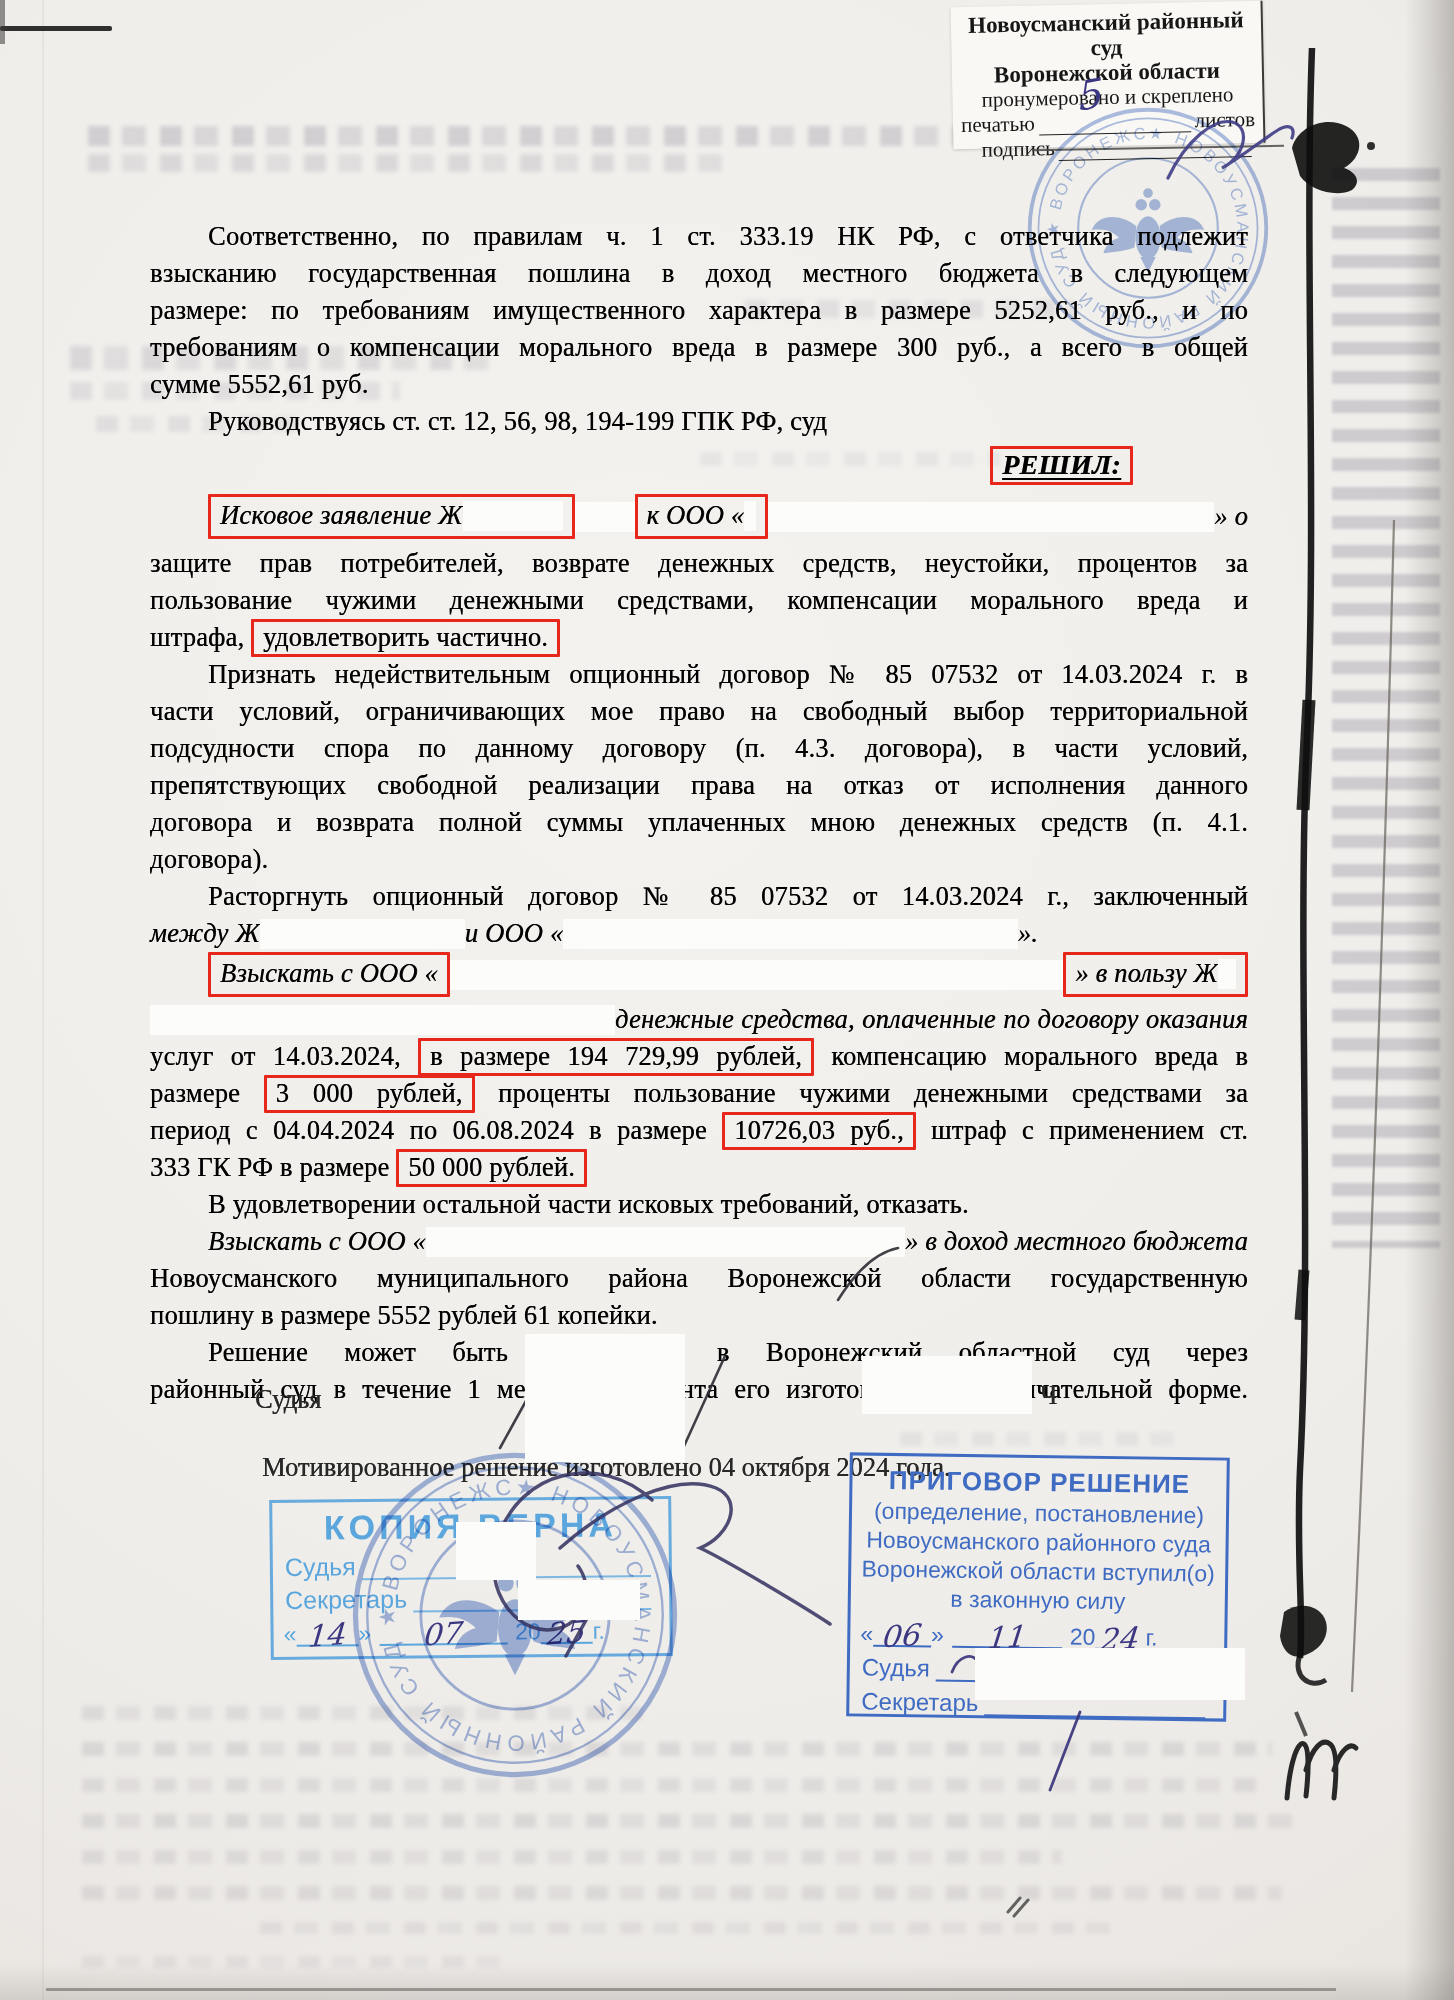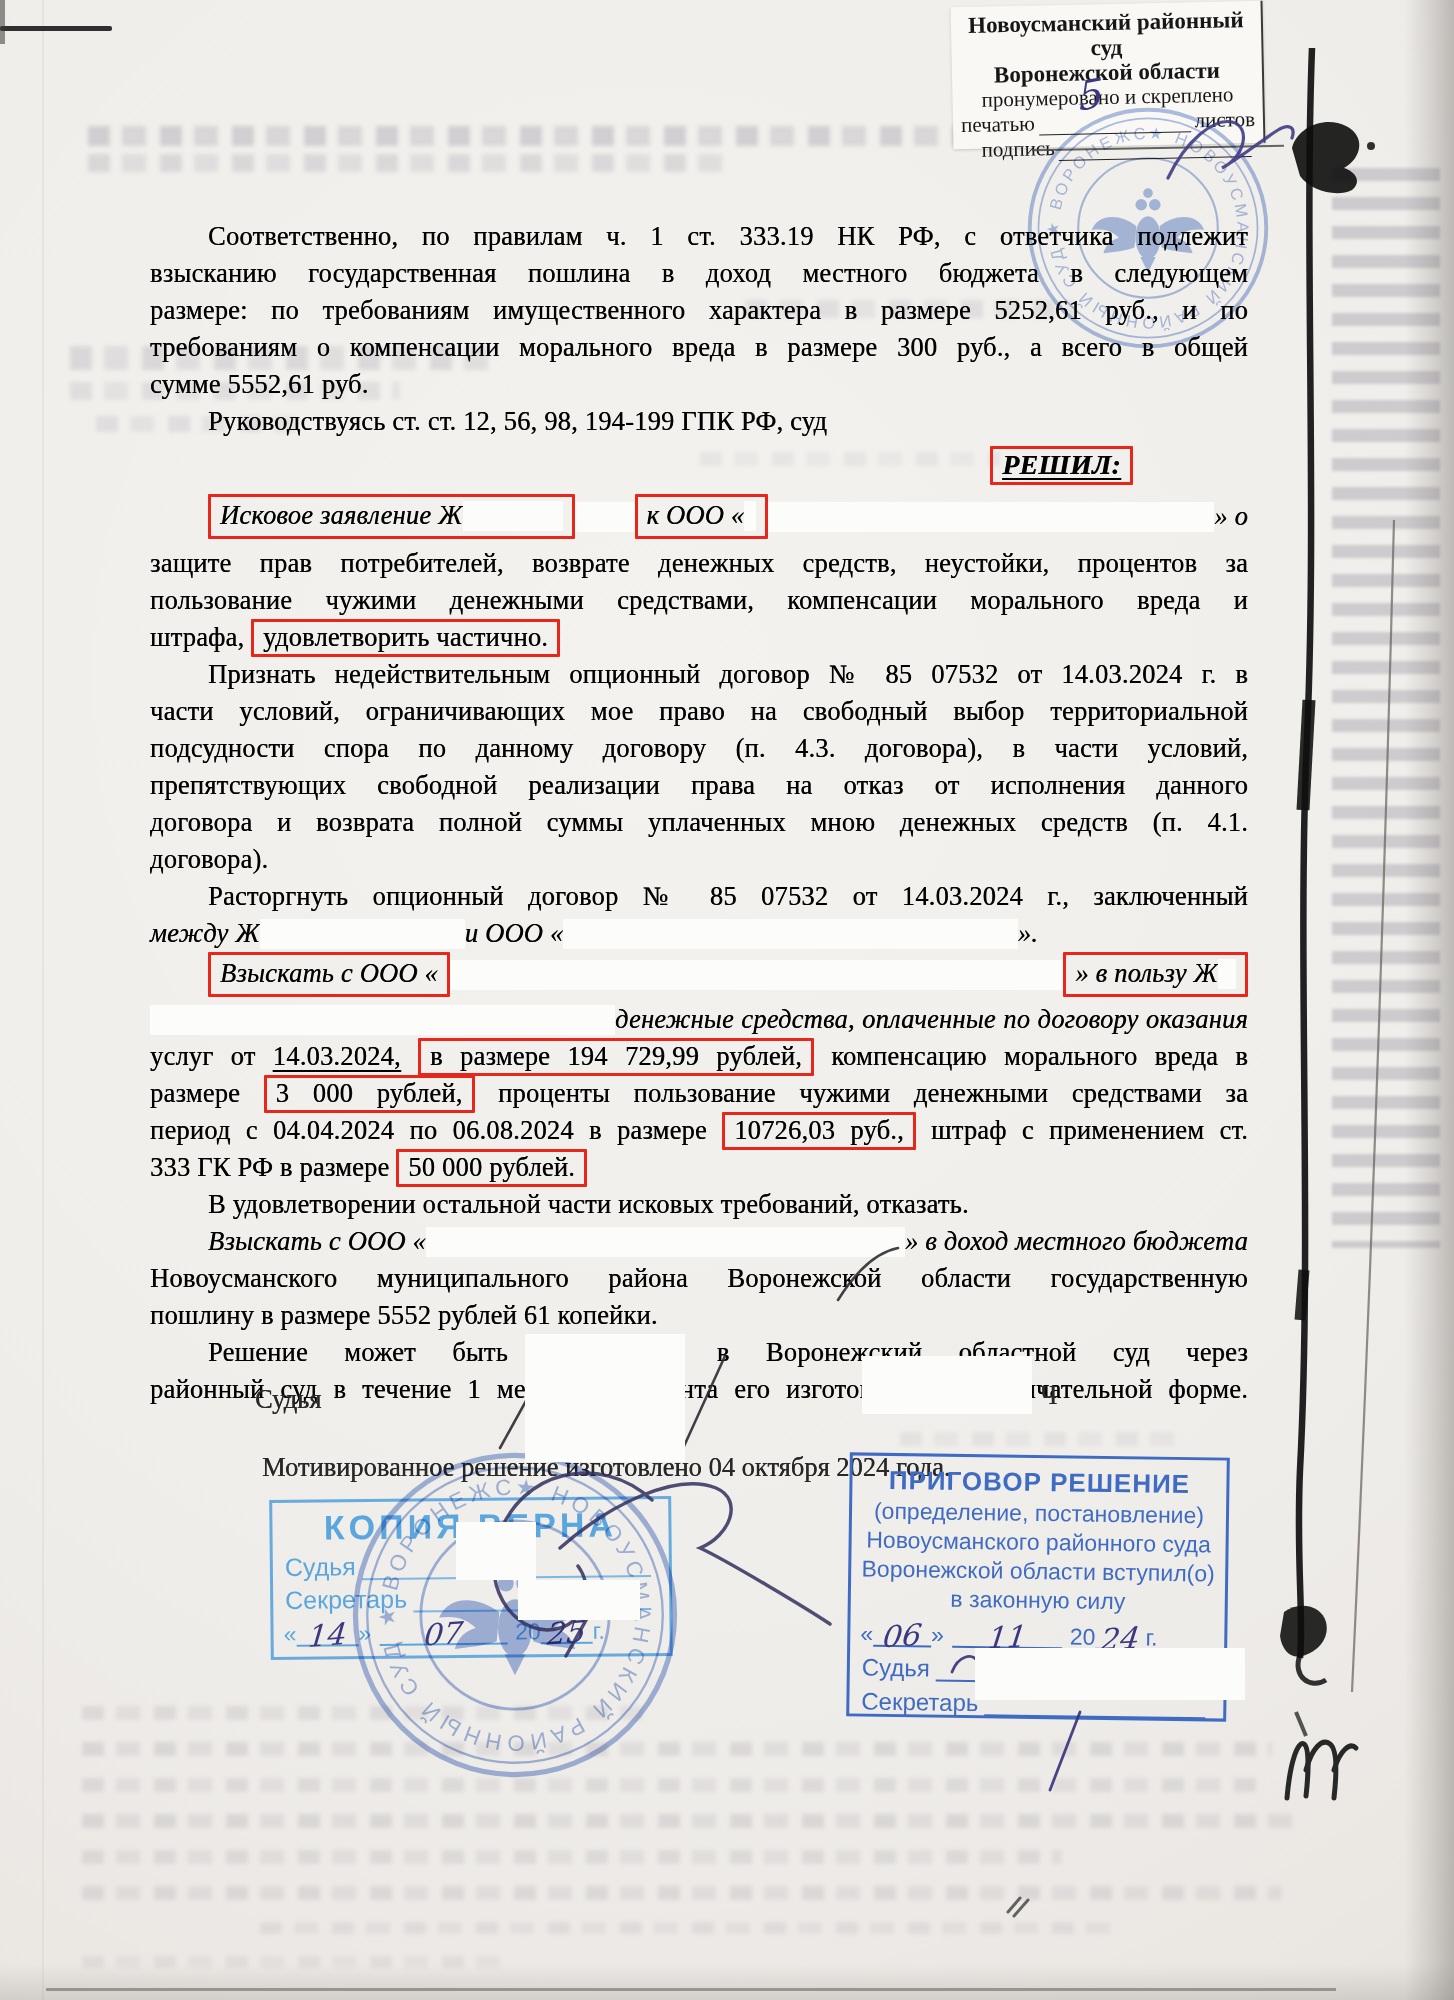--- a/index.html
+++ b/index.html
@@ -28,21 +28,21 @@
        letter-spacing:.2px;text-shadow:.35px 0 0 #2b2b2b;z-index:20;}
   .docline{min-height:37px;line-height:37px;position:relative;}
   .docline.j{text-align:justify;text-align-last:justify;}
   .docline.l{text-align:left;}
   .docline.c{text-align:right;padding-right:115px;}
   .docline.c .rb{font-weight:bold;font-style:italic;text-decoration:underline;text-underline-offset:4px;font-size:28px;}
   .docline.flex{display:flex;align-items:center;}
   .docline.flex .seg{white-space:nowrap;font-style:italic;}
   .ind::before{content:"";display:inline-block;width:58px;}
   .rb{border:3.5px solid #e8271c;padding:0 9px 2px 9px;border-radius:1px;white-space:nowrap;}
-  .ul{text-decoration:underline;text-underline-offset:5px;text-decoration-thickness:2px;}
+  .ul{text-underline-offset:5px;text-decoration-thickness:2px;}
   .wgap{display:inline-block;height:30px;background:#fcfcfa;vertical-align:-7px;}
   .wgap.grow{flex:1 1 auto;height:30px;}
   .wgap.clear{background:transparent;}
   .fillj{flex:1;text-align:justify;text-align-last:justify;}
   
   .sticker{position:absolute;left:952px;top:4px;width:312px;height:142px;background:#f9f8f5;
     transform:rotate(-1.2deg);border-right:2px solid #3a3a38;z-index:15;color:#161616;
     box-shadow:0 1px 3px rgba(80,75,70,.25);padding-top:6px;}
   .sticker .r{text-align:center;line-height:25px;font-size:21px;}
   .sticker .r.b{font-weight:bold;font-size:23px;}

